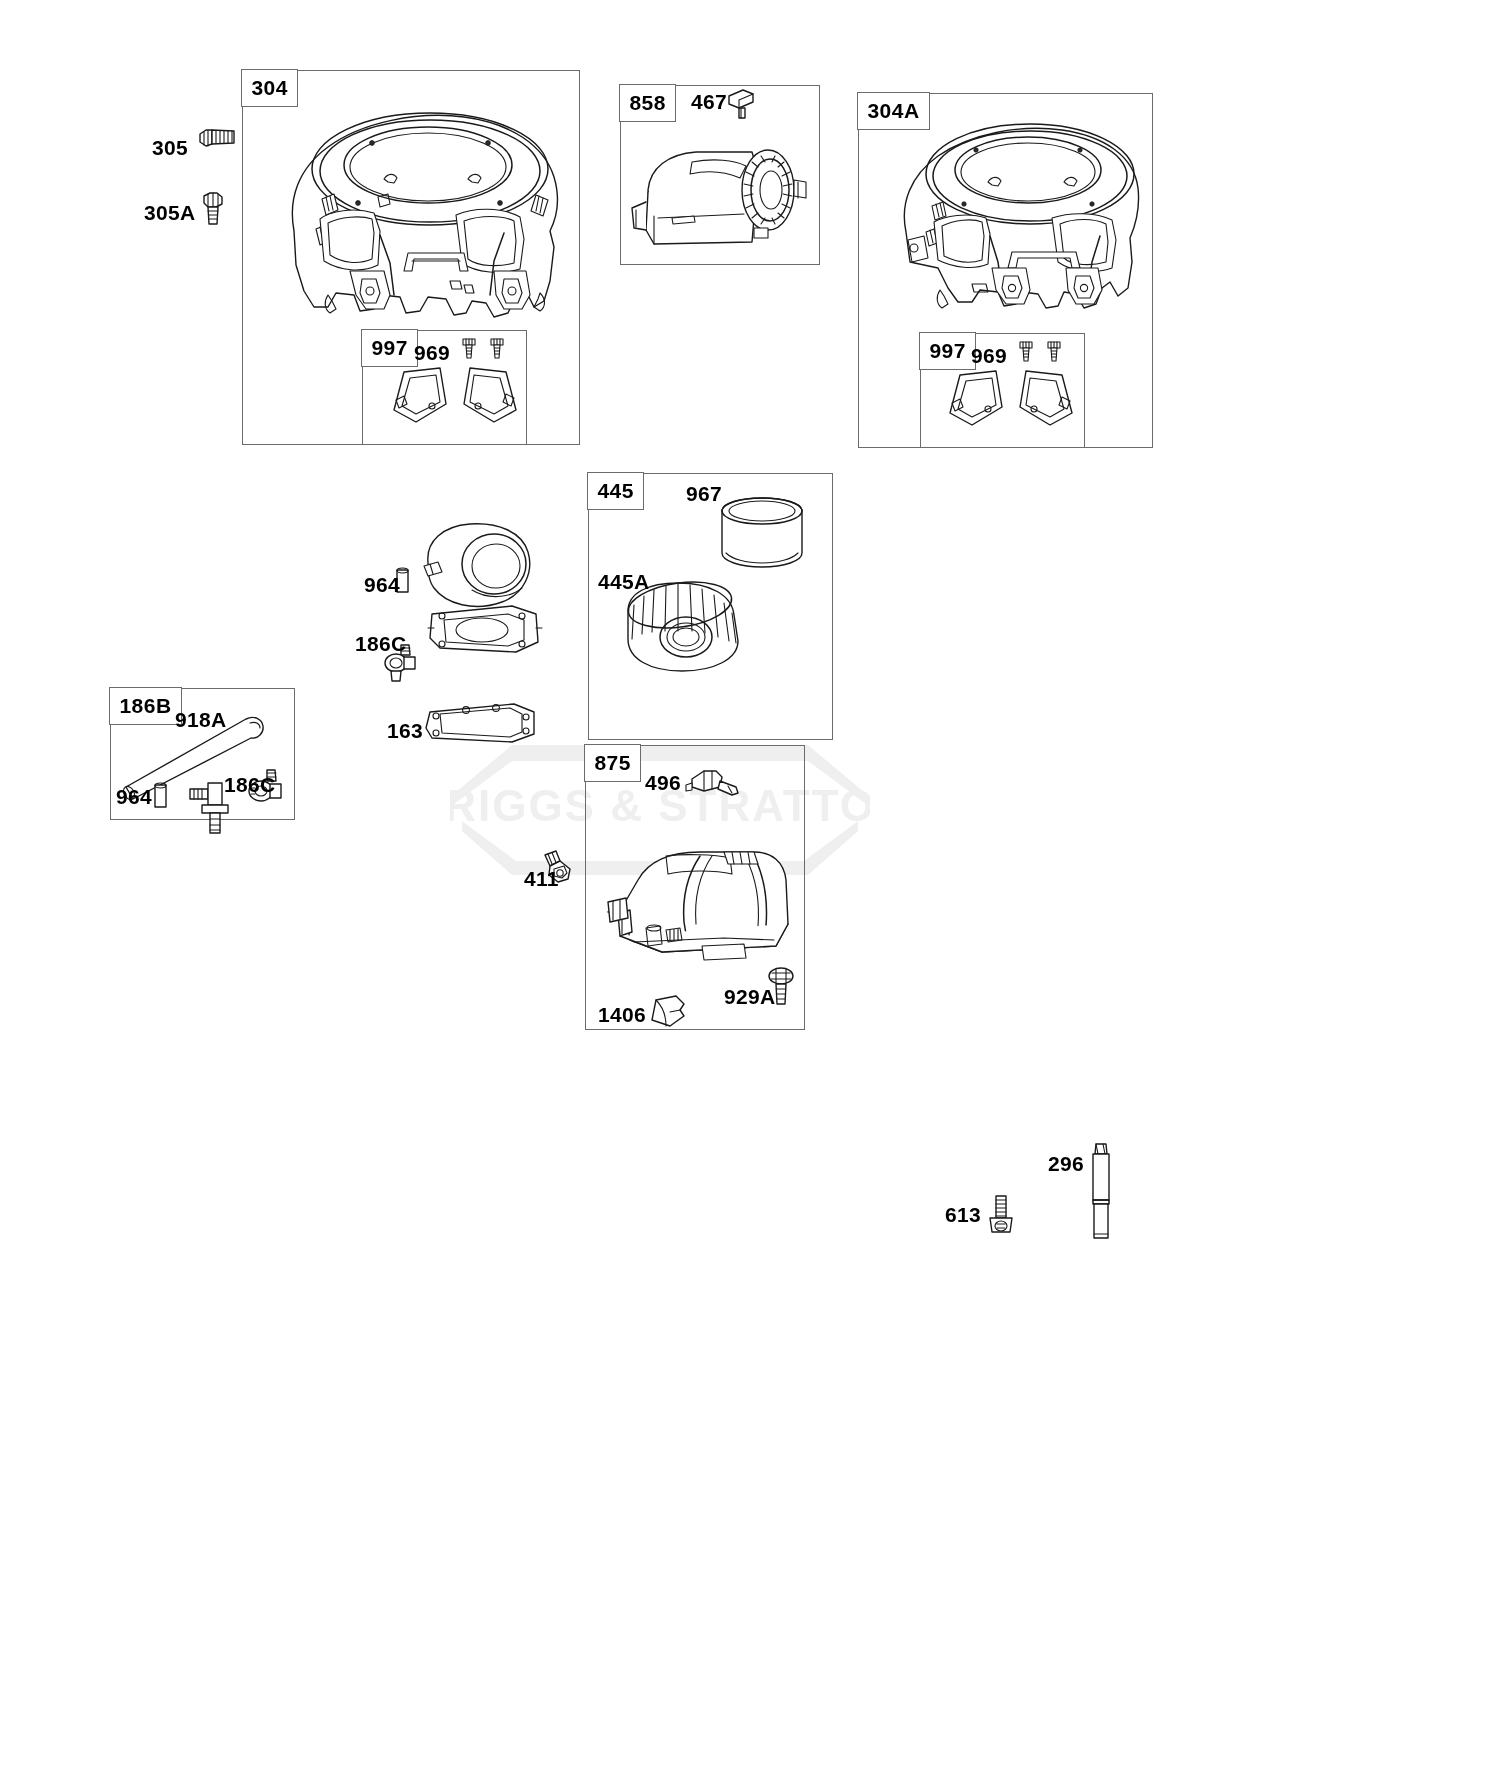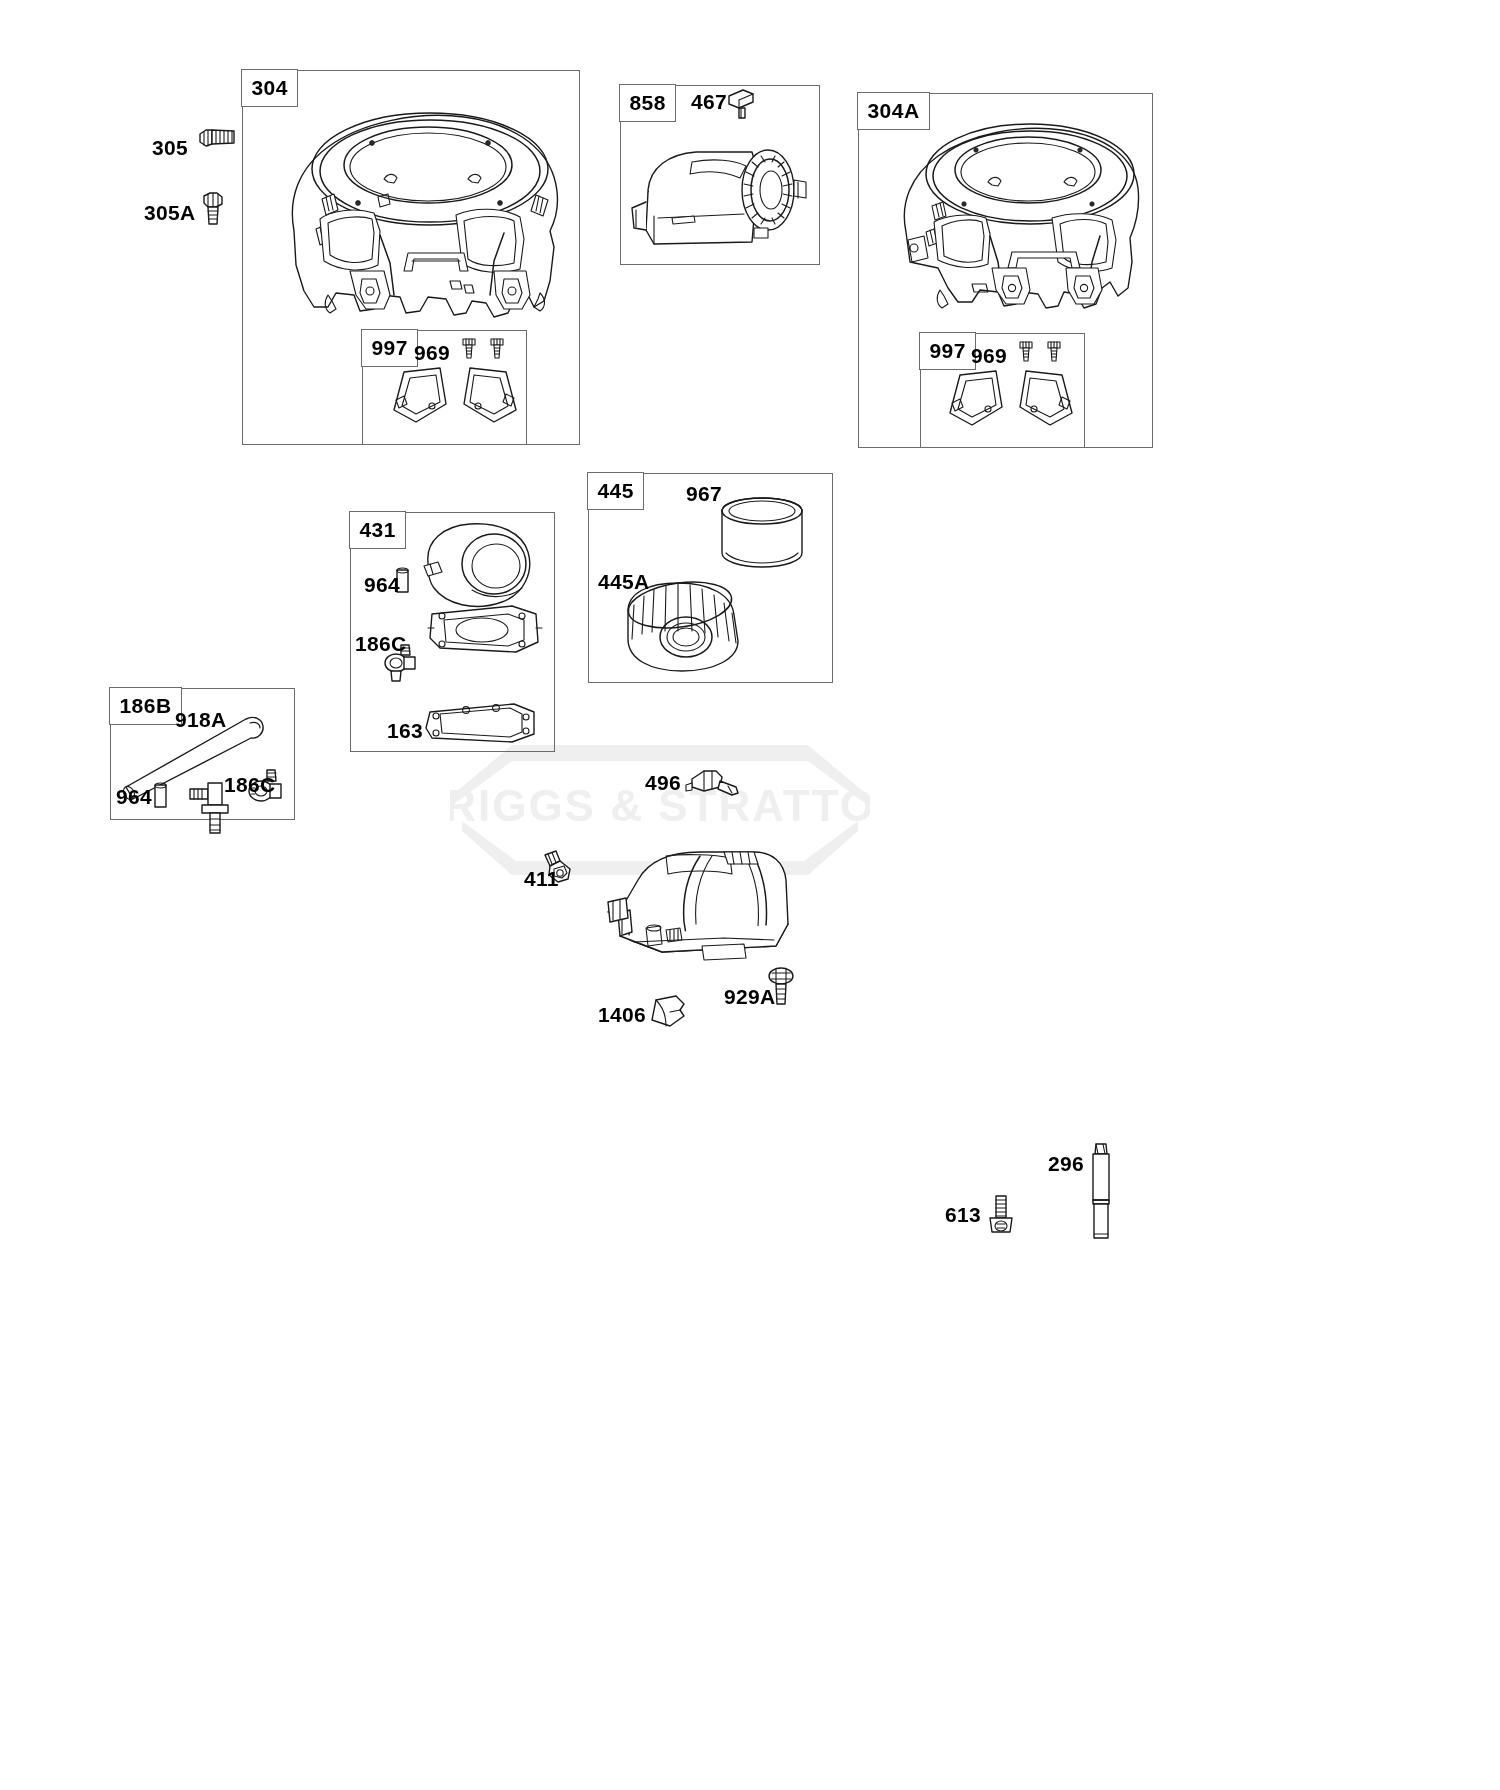--- a/index.html
+++ b/index.html
@@ -336,21 +336,21 @@
       <path class="ink-thin" d="M22 12 L48 9 L52 36 L28 48 L14 40 Z"></path>
       <path class="ink-thin" d="M8 34 l8 -4 l3 8 l-8 4 Z"></path>
       <circle class="ink-thin" cx="44" cy="40" r="3"></circle>
       <path class="ink-f" d="M82 2 L118 6 L128 44 L106 56 L76 38 Z"></path>
       <path class="ink-thin" d="M86 9 L112 12 L120 40 L106 48 L82 36 Z"></path>
       <path class="ink-thin" d="M126 32 l-8 -4 l-3 8 l8 4 Z"></path>
       <circle class="ink-thin" cx="90" cy="40" r="3"></circle>
     </svg>
   </div>
 
-  <div class="panel" style="left:588px; top:473px; width:245px; height:210px;">
+  <div class="panel" style="left:588px; top:473px; width:245px; height:267px;">
     <span class="tag">445</span>
   </div>
 
   <span class="lbl" style="left:686px; top:483px;">967</span>
 
   <div class="art" style="left:712px; top:495px;">
     <svg width="110" height="80" viewBox="0 0 110 80">
       <path class="ink-f" d="M10 16 C10 8 28 3 50 3 C72 3 90 8 90 16 L90 58 C90 66 72 72 50 72 C28 72 10 66 10 58 Z"></path>
       <ellipse class="ink" cx="50" cy="16" rx="40" ry="13"></ellipse>
       <ellipse class="ink-thin" cx="50" cy="16" rx="33" ry="10"></ellipse>
@@ -369,23 +369,20 @@
         <path d="M20 30 l-2 34 M30 21 l-2 38 M40 15 l-2 42 M52 11 l-1 45 M64 9 l0 47
                  M76 10 l2 46 M88 14 l3 44 M100 20 l4 42 M110 28 l5 38 M118 38 l4 30"></path>
       </g>
 
       <ellipse class="ink" cx="72" cy="62" rx="26" ry="20"></ellipse>
       <ellipse class="ink-thin" cx="72" cy="62" rx="19" ry="14"></ellipse>
       <ellipse class="ink-thin" cx="72" cy="62" rx="13" ry="9"></ellipse>
     </svg>
   </div>
 
-  <div class="panel" style="left:350px; top:512px; width:205px; height:240px;">
-    <span class="tag">431</span>
-  </div>
 
   <span class="lbl" style="left:364px; top:574px;">964</span>
   <div class="art" style="left:394px; top:566px;">
     <svg width="18" height="30" viewBox="0 0 18 30">
       <path class="ink-f" d="M3 4 L14 4 L14 26 L3 26 Z"></path>
       <ellipse class="ink-thin" cx="8.5" cy="4.5" rx="5.5" ry="2.5"></ellipse>
     </svg>
   </div>
 
   <span class="lbl" style="left:355px; top:633px;">186C</span>
@@ -476,20 +473,23 @@
   </div>
 
   <span class="lbl" style="left:116px; top:786px;">964</span>
   <div class="art" style="left:152px; top:781px;">
     <svg width="18" height="30" viewBox="0 0 18 30">
       <path class="ink-f" d="M3 4 L14 4 L14 26 L3 26 Z"></path>
       <ellipse class="ink-thin" cx="8.5" cy="4.5" rx="5.5" ry="2.5"></ellipse>
     </svg>
   </div>
 
+  <div class="panel" style="left:585px; top:745px; width:220px; height:285px;">
+    <span class="tag">875</span>
+  </div>
 
   <span class="lbl" style="left:645px; top:772px;">496</span>
 
   <div class="art" style="left:682px; top:765px;">
     <svg width="62" height="38" viewBox="0 0 62 38">
       <path class="ink-f" d="M10 14 L22 6 L34 6 L40 12 L38 22 L22 26 L10 22 Z"></path>
       <path class="ink-thin" d="M22 6 L22 25 M30 6 L30 24"></path>
       <path class="ink-f" d="M38 16 L54 22 L56 28 L50 30 L36 24 Z"></path>
       <path class="ink-thin" d="M46 21 l4 7"></path>
       <path class="ink-f2" d="M10 18 L4 20 L4 26 L10 25 Z"></path>

